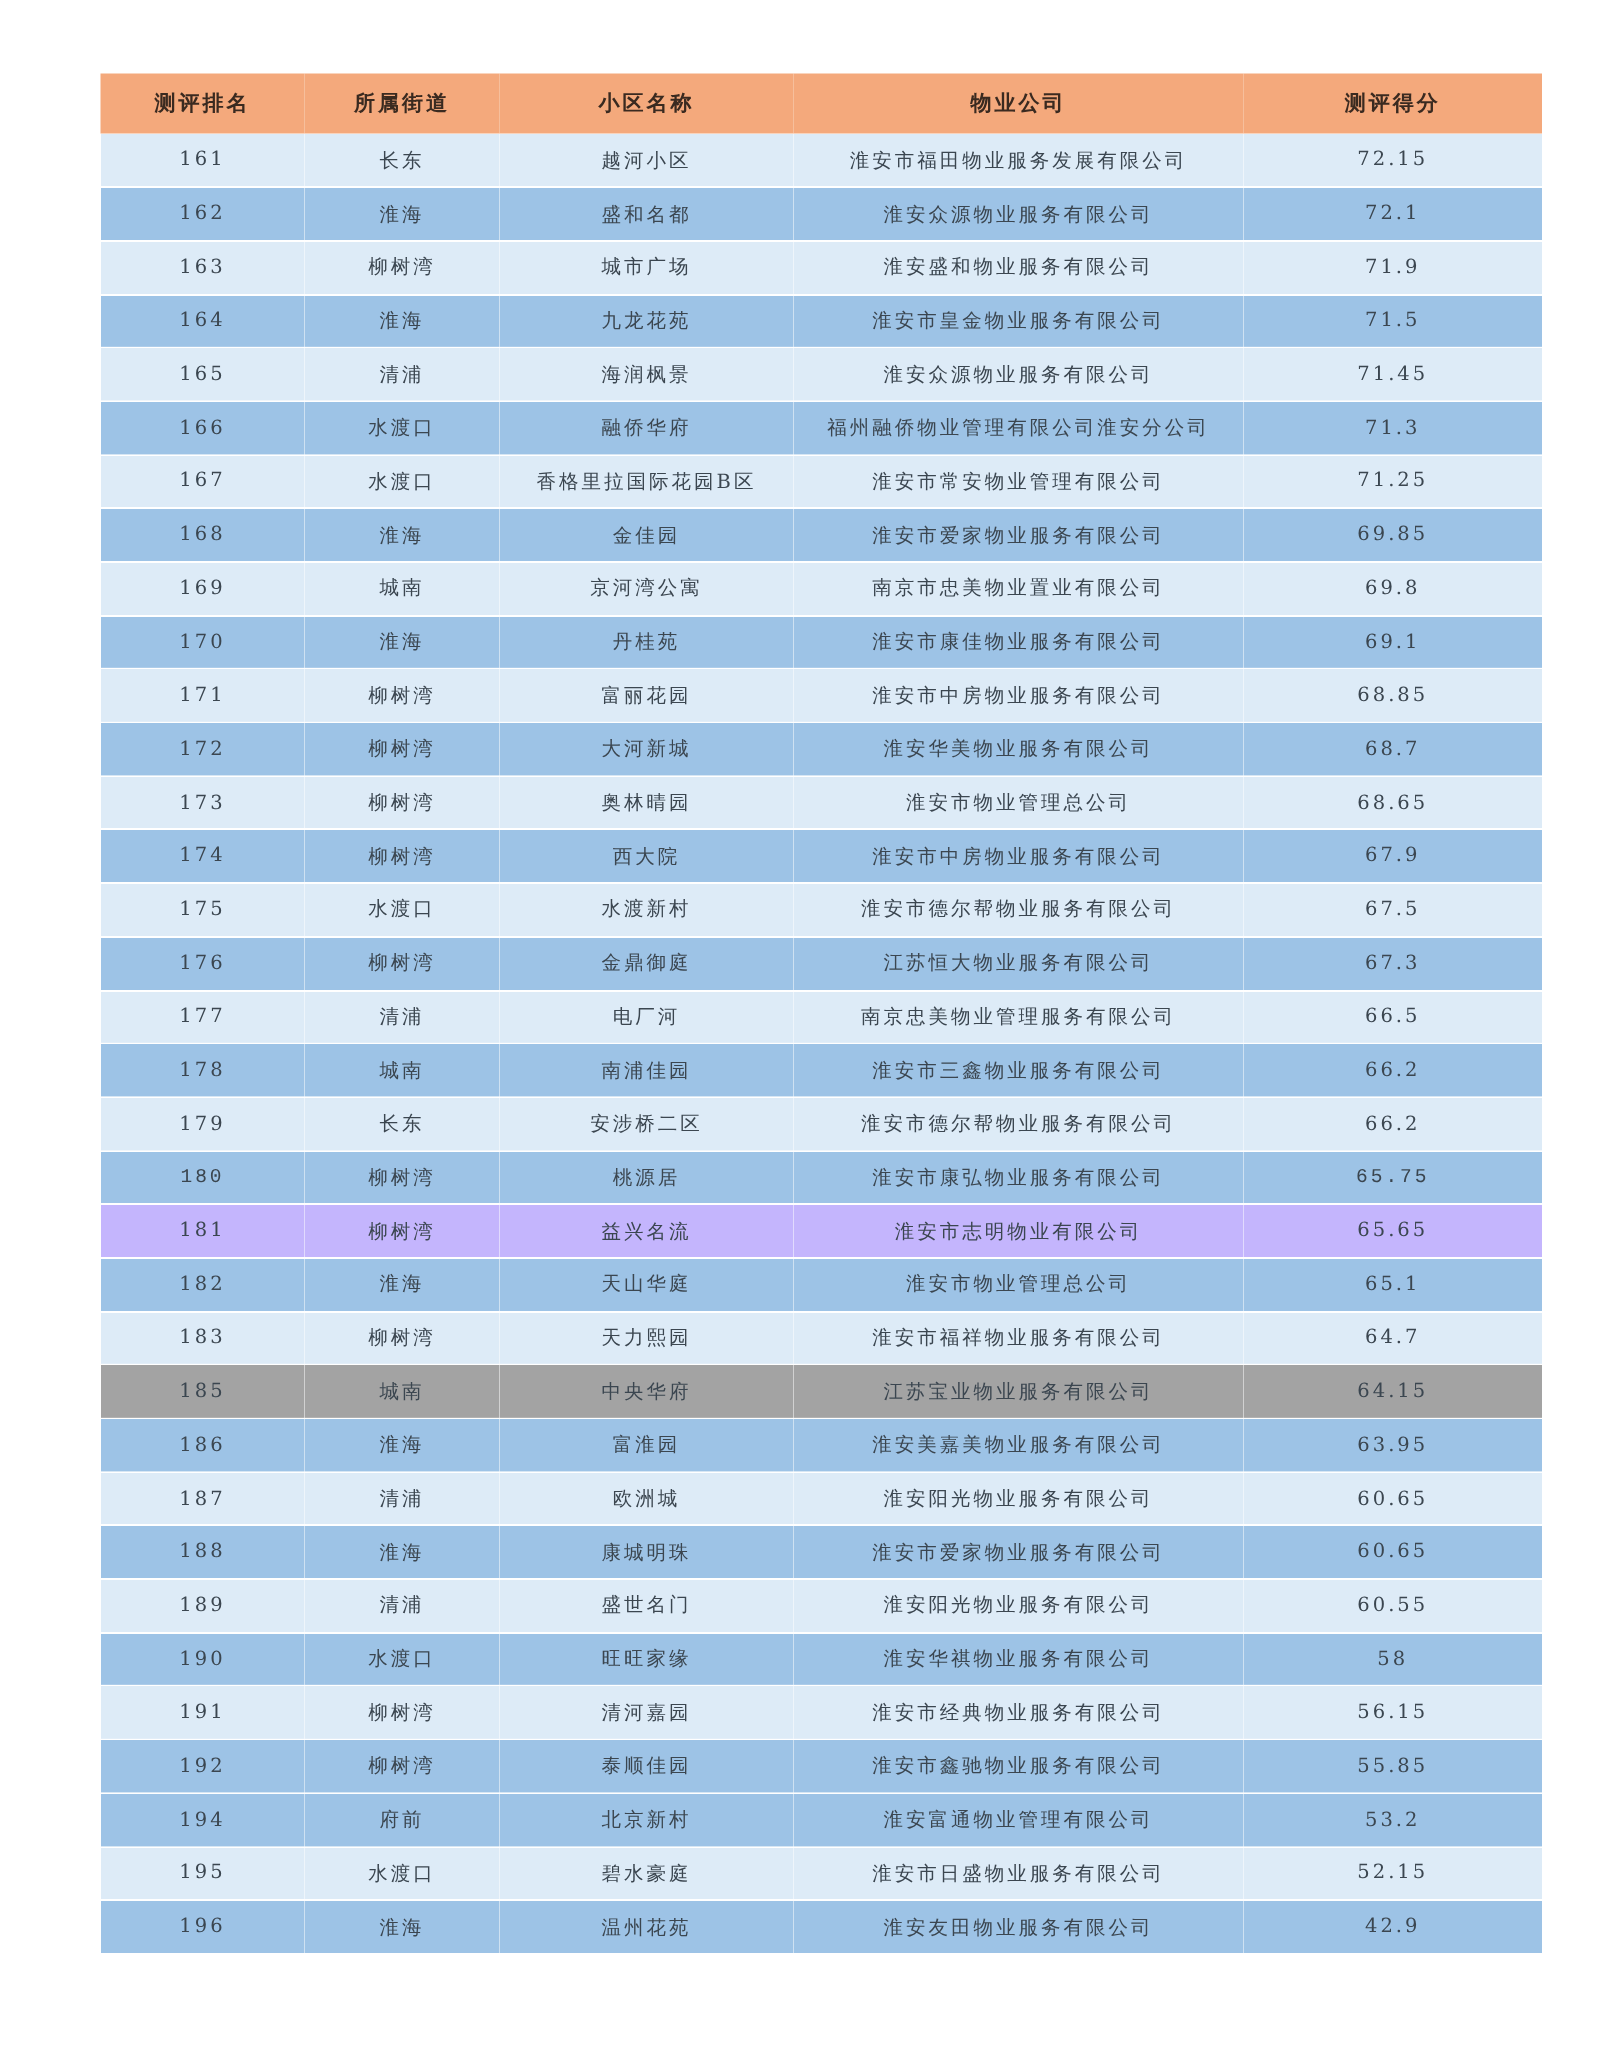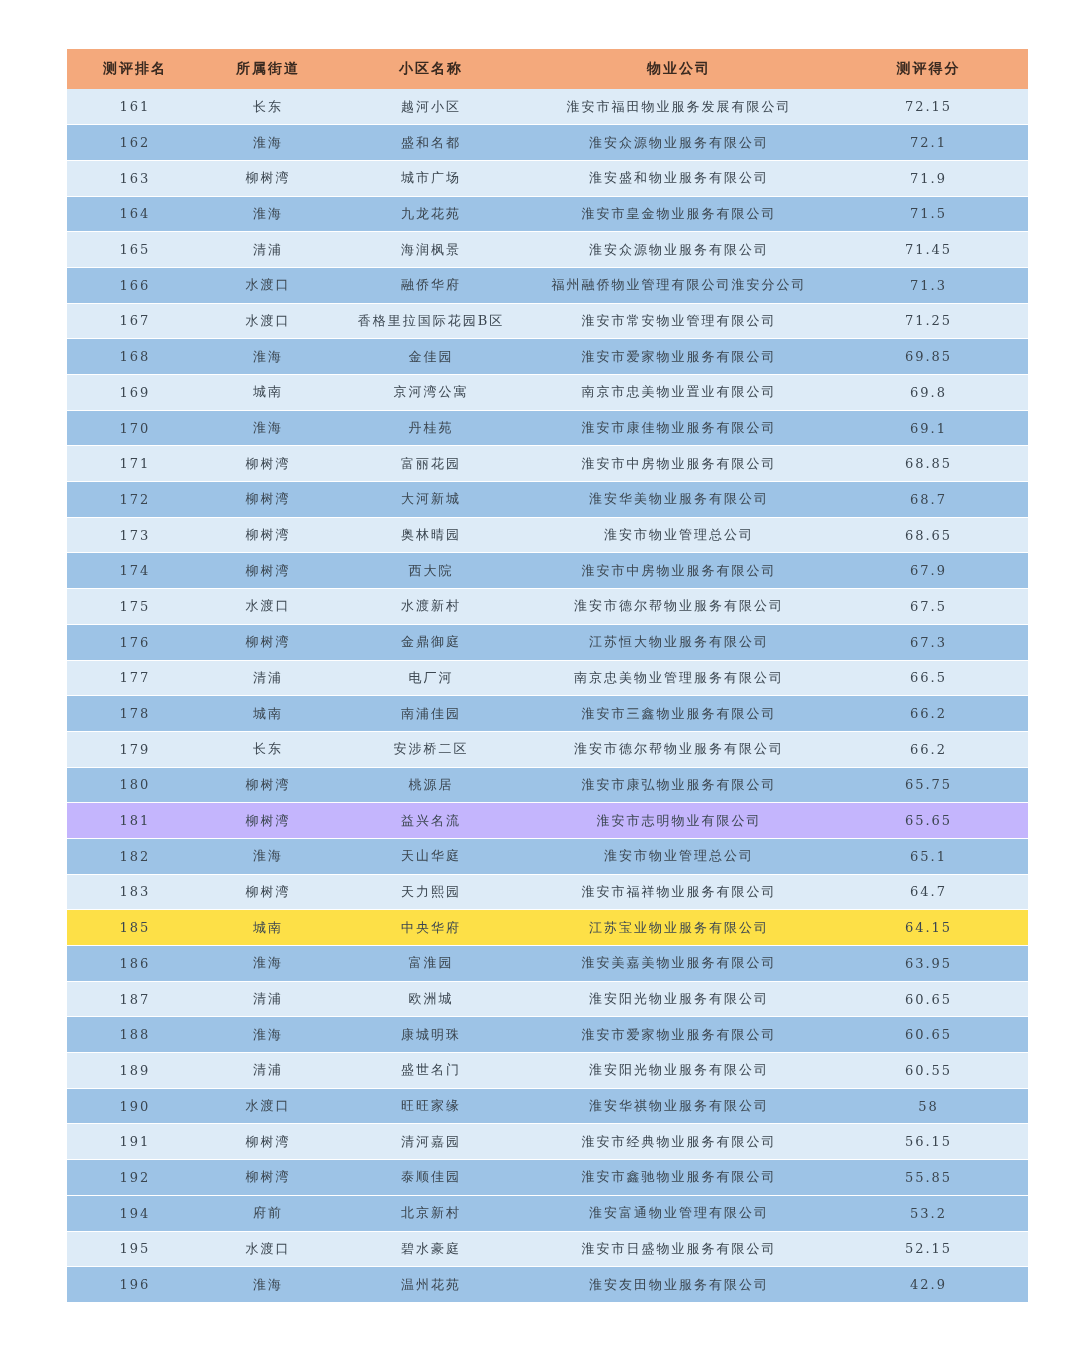--- a/index.html
+++ b/index.html
@@ -207,21 +207,21 @@
           <td>淮安市三鑫物业服务有限公司</td>
           <td>66.2</td>
         </tr>
         <tr class="light" style="background: rgb(221, 235, 247);">
           <td>179</td>
           <td>长东</td>
           <td>安涉桥二区</td>
           <td>淮安市德尔帮物业服务有限公司</td>
           <td>66.2</td>
         </tr>
-        <tr class="dark" style="background: rgb(157, 195, 230);">
+        <tr class="dark" style="background: rgb(157, 195, 230); font-family: Liberation Mono, monospace;">
           <td>180</td>
           <td>柳树湾</td>
           <td>桃源居</td>
           <td>淮安市康弘物业服务有限公司</td>
           <td>65.75</td>
         </tr>
         <tr class="light" style="background: #c4b5fd;">
           <td>181</td>
           <td>柳树湾</td>
           <td>益兴名流</td>
@@ -235,21 +235,21 @@
           <td>淮安市物业管理总公司</td>
           <td>65.1</td>
         </tr>
         <tr class="light" style="background: rgb(221, 235, 247);">
           <td>183</td>
           <td>柳树湾</td>
           <td>天力熙园</td>
           <td>淮安市福祥物业服务有限公司</td>
           <td>64.7</td>
         </tr>
-        <tr class="light" style="background: #fde047; margin-top: 24px;">
+        <tr class="light" style="background: #a3a3a3; margin-top: 24px;">
           <td>185</td>
           <td>城南</td>
           <td>中央华府</td>
           <td>江苏宝业物业服务有限公司</td>
           <td>64.15</td>
         </tr>
         <tr class="dark" style="background: rgb(157, 195, 230);">
           <td>186</td>
           <td>淮海</td>
           <td>富淮园</td>

